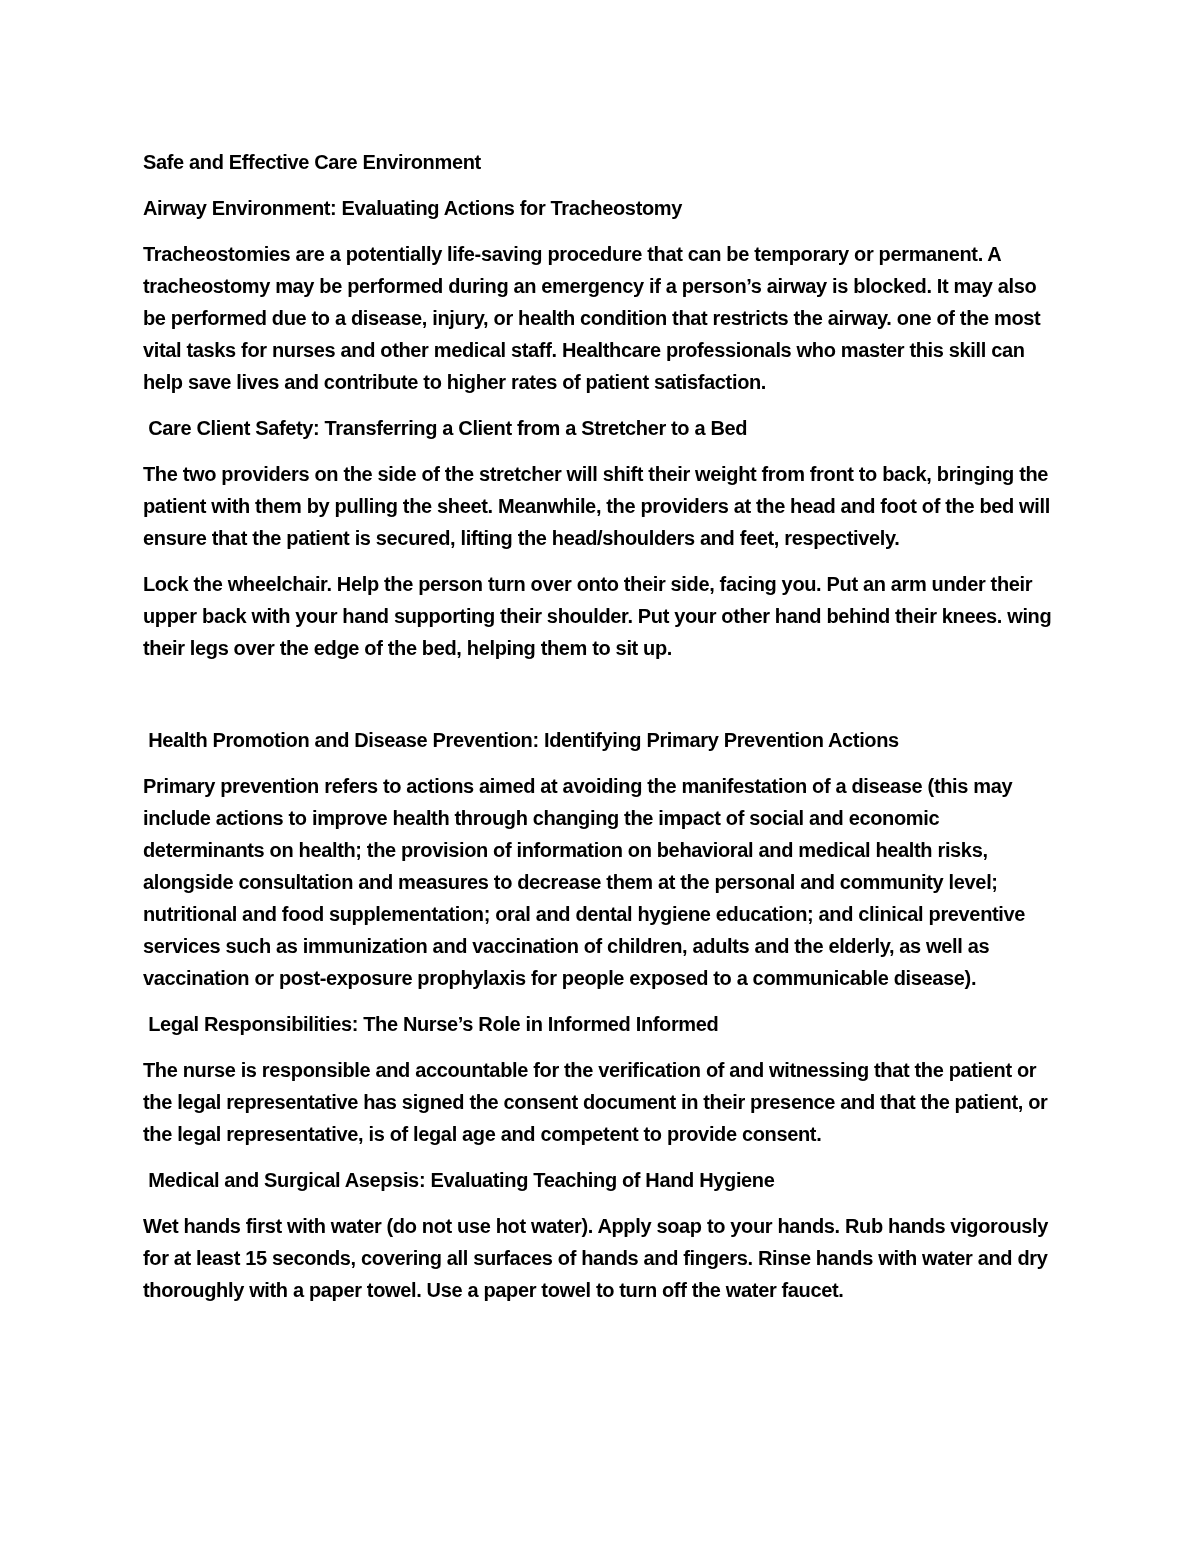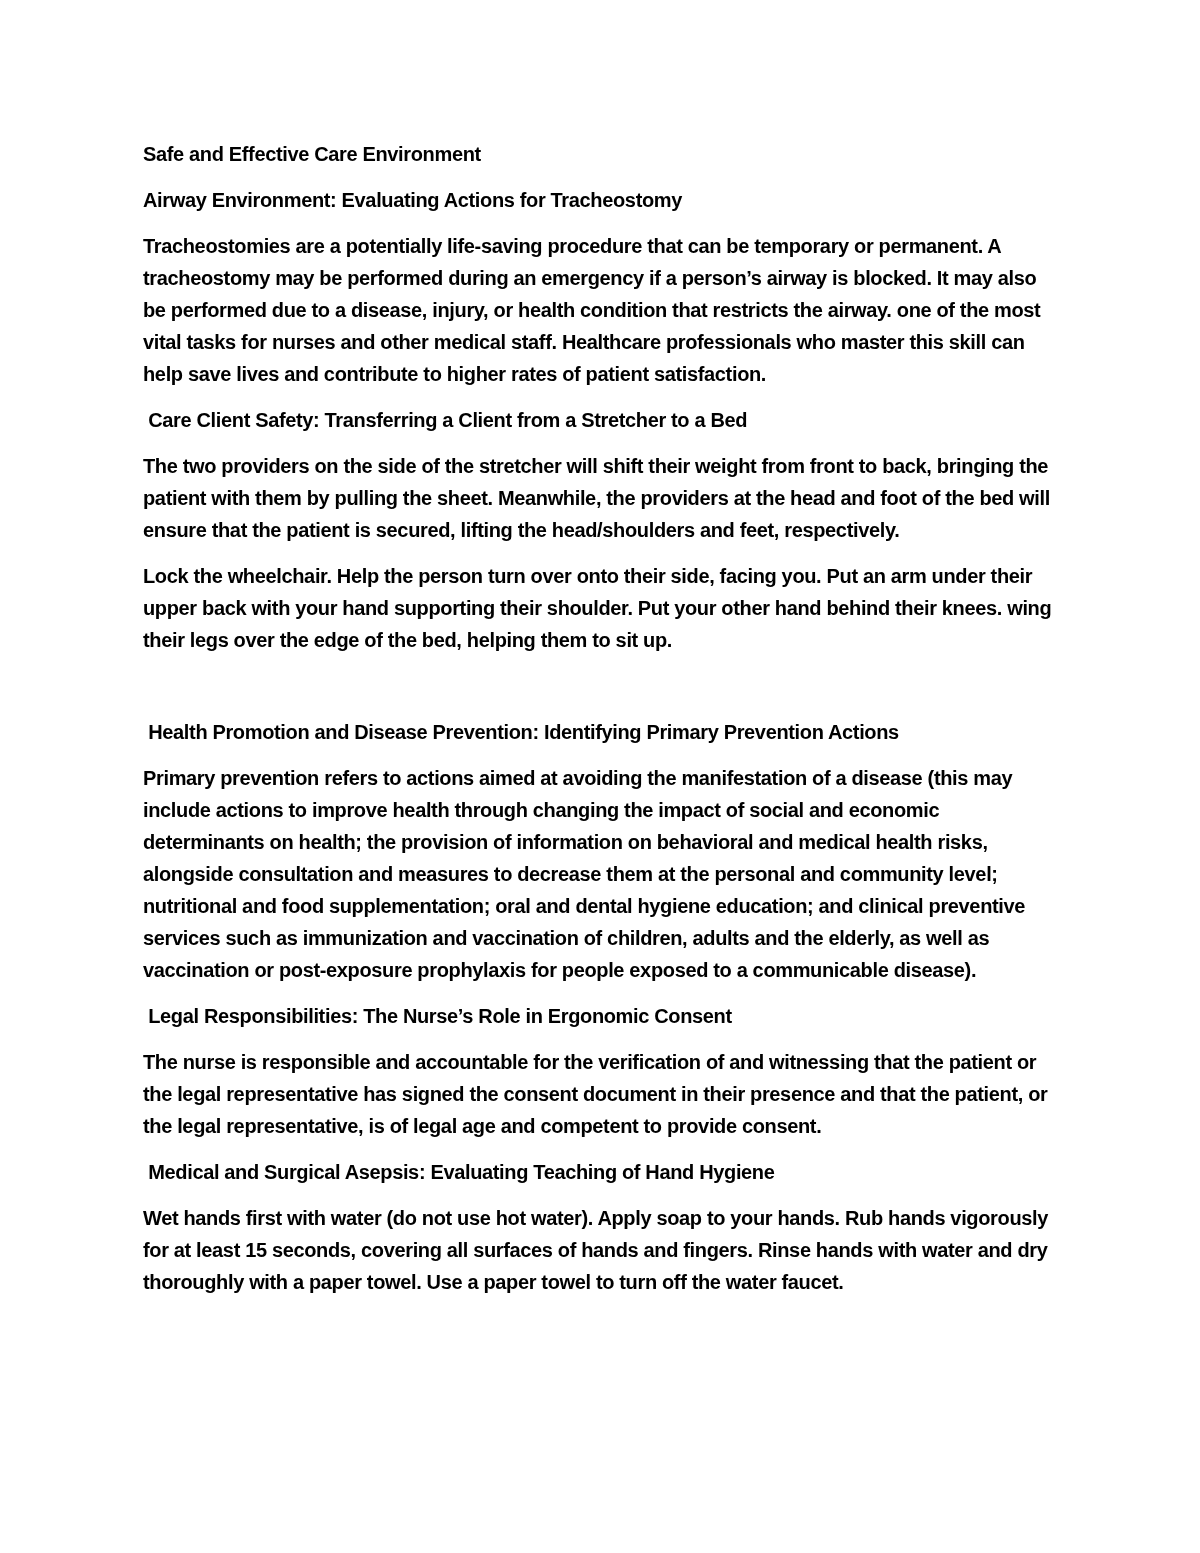--- a/index.html
+++ b/index.html
@@ -15,21 +15,21 @@
     color: #000000;
   }
   .page {
     box-sizing: border-box;
     width: 1200px;
     height: 1553px;
     padding: 134px 145px 0 143px;
     background: #ffffff;
   }
   .page p {
-    margin: 4px 0 14px 0;
+    margin: 12px 0 14px 0;
     font-size: 20px;
     line-height: 32px;
     font-weight: 700;
     letter-spacing: -0.35px;
     white-space: pre-wrap;
   }
   .doc-title {
     font-weight: 800;
   }
   .spacer {
@@ -50,19 +50,19 @@
   <p class="heading"> Care Client Safety: Transferring a Client from a Stretcher to a Bed</p>
   <p class="body-text">The two providers on the side of the stretcher will shift their weight from front to back, bringing the patient with them by pulling the sheet. Meanwhile, the providers at the head and foot of the bed will ensure that the patient is secured, lifting the head/shoulders and feet, respectively.</p>
 
   <p class="body-text">Lock the wheelchair. Help the person turn over onto their side, facing you. Put an arm under their upper back with your hand supporting their shoulder. Put your other hand behind their knees. wing their legs over the edge of the bed, helping them to sit up.</p>
 
   <div class="spacer"></div>
 
   <p class="heading"> Health Promotion and Disease Prevention: Identifying Primary Prevention Actions</p>
   <p class="body-text">Primary prevention refers to actions aimed at avoiding the manifestation of a disease (this may include actions to improve health through changing the impact of social and economic determinants on health; the provision of information on behavioral and medical health risks, alongside consultation and measures to decrease them at the personal and community level; nutritional and food supplementation; oral and dental hygiene education; and clinical preventive services such as immunization and vaccination of children, adults and the elderly, as well as vaccination or post-exposure prophylaxis for people exposed to a communicable disease).</p>
 
-  <p class="heading"> Legal Responsibilities: The Nurse’s Role in Ergonomic Consent</p>
+  <p class="heading"> Legal Responsibilities: The Nurse’s Role in Informed Informed</p>
   <p class="body-text">The nurse is responsible and accountable for the verification of and witnessing that the patient or the legal representative has signed the consent document in their presence and that the patient, or the legal representative, is of legal age and competent to provide consent.</p>
 
   <p class="heading"> Medical and Surgical Asepsis: Evaluating Teaching of Hand Hygiene</p>
   <p class="body-text">Wet hands first with water (do not use hot water). Apply soap to your hands. Rub hands vigorously for at least 15 seconds, covering all surfaces of hands and fingers. Rinse hands with water and dry thoroughly with a paper towel. Use a paper towel to turn off the water faucet.</p>
 
 </div>
 
 </body></html>

